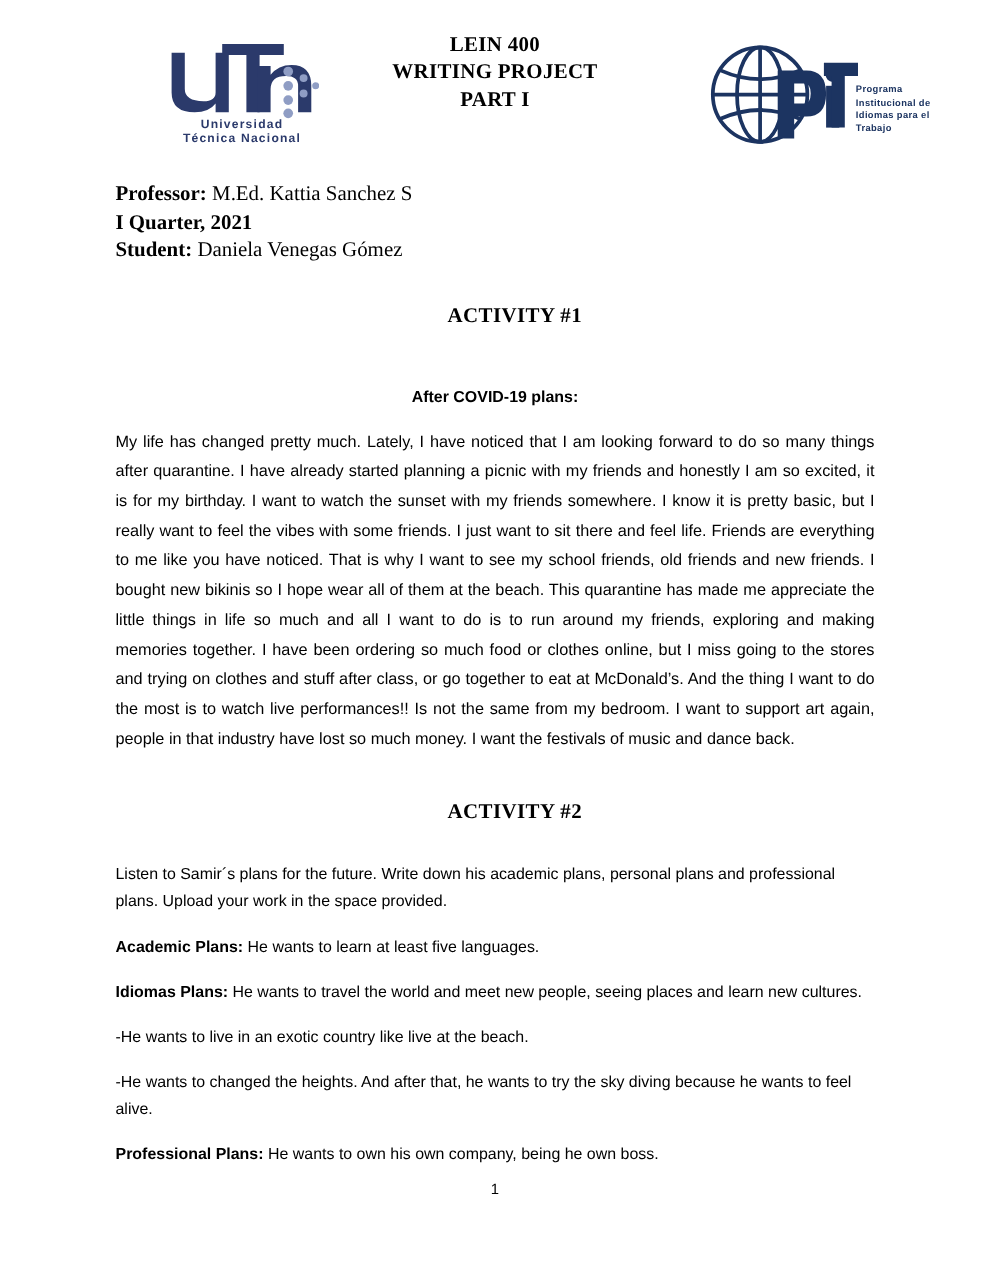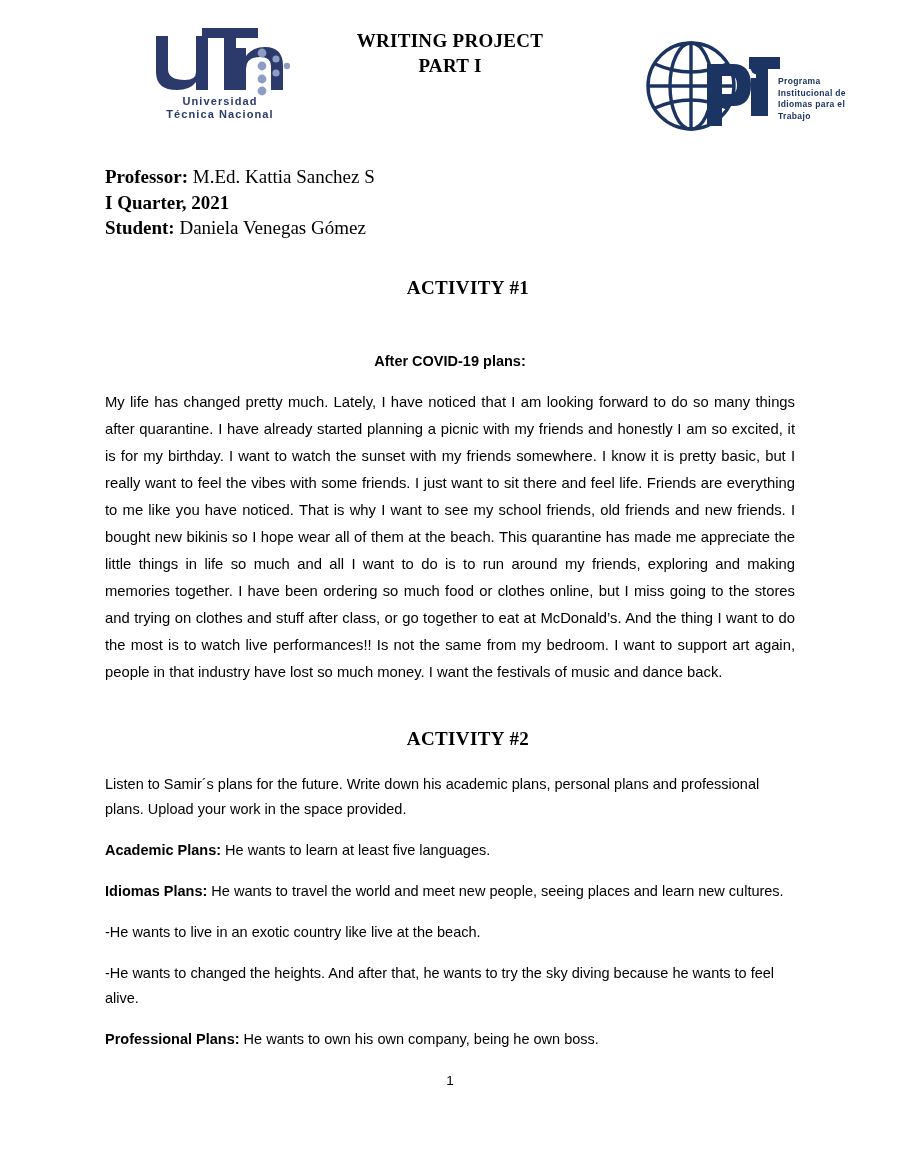--- a/index.html
+++ b/index.html
@@ -28,21 +28,21 @@
     position: relative;
     height: 150px;
     padding: 0 40px;
     box-sizing: border-box;
   }
 
   
   .utn-logo {
     position: absolute;
     left: 150px;
-    top: 28px;
+    top: 40px;
     width: 140px;
     height: 98px;
   }
   .utn-mark {
     position: relative;
     width: 140px;
     height: 70px;
   }
   .utn-svg { display: block; }
   .utn-name {
@@ -136,21 +136,21 @@
     font-family: Liberation Sans, sans-serif;
   }
   .plain-par {
     font-size: 14.5px;
     line-height: 25px;
     text-align: left;
     margin-top: 16px;
     font-family: "Liberation Sans", sans-serif;
   }
   .plain-par .lead { font-weight: bold; }
-  #activity2-intro { margin-top: 22px; }
+  #activity2-intro { margin-top: 33px; }
 
   
   .page-number {
     position: absolute;
     left: 0;
     right: 0;
     top: 1073px;
     text-align: center;
     font-size: 13.5px;
     font-family: "Liberation Sans", sans-serif;
@@ -183,20 +183,21 @@
           <circle cx="137" cy="38" r="3.2" fill="#8f9dc4"></circle>
         </svg>
       </div>
       <div class="utn-name">
         <div>Universidad</div>
         <div>Técnica Nacional</div>
       </div>
     </div>
 
     <div class="doc-title">
+      <div>LEIN 400</div>
       <div>WRITING PROJECT</div>
       <div>PART I</div>
     </div>
 
     <div class="pit-logo">
       <div class="pit-mark">
         <svg width="135" height="92" viewBox="0 0 135 92">
           <g fill="none" stroke="#1c3461" stroke-width="3.4">
             <circle cx="46" cy="46" r="43"></circle>
             <ellipse cx="46" cy="46" rx="21" ry="43"></ellipse>

